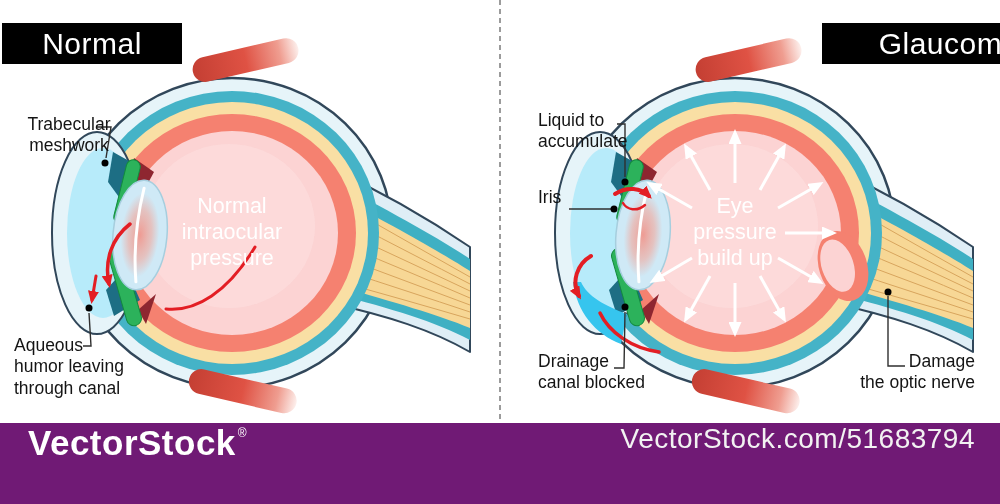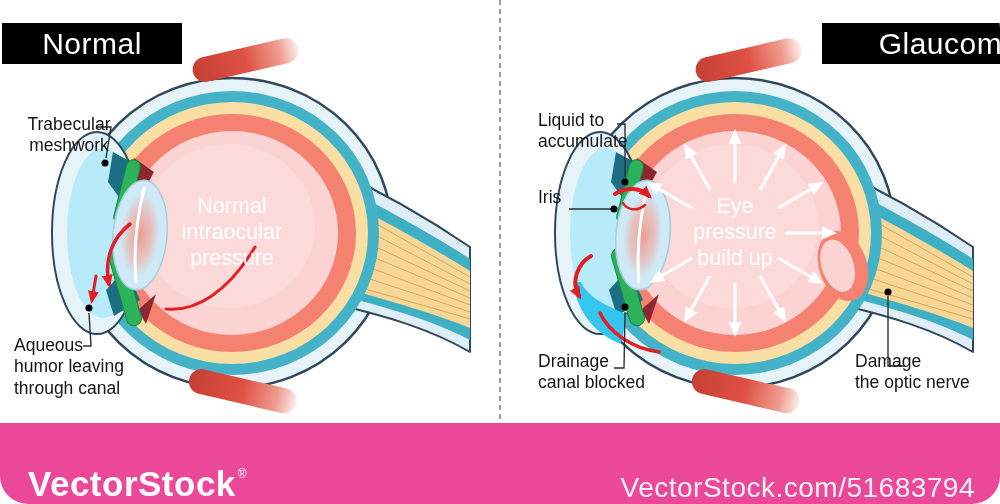--- a/index.html
+++ b/index.html
@@ -1,32 +1,32 @@
 <!DOCTYPE html>
 <html><head>
 <meta charset="utf-8">
 <style>
   html,body{margin:0;padding:0;background:#fff;}
   .stage{position:relative;width:1000px;height:504px;background:#fff;overflow:hidden;
-         font-family:"Liberation Sans", sans-serif;border-radius:28px;}
+         font-family:"Liberation Sans", sans-serif;}
   .panel{position:absolute;top:0;width:497px;height:423px;}
   .panel.left{left:0;}
   .panel.right{left:503px;}
   .eye-svg{position:absolute;left:0;top:0;}
   .titlebox{position:absolute;top:23px;height:41px;background:#000;color:#fff;
             display:flex;align-items:center;justify-content:center;
             font-size:30px;letter-spacing:.5px;}
   .label{position:absolute;color:#141414;font-size:17.5px;line-height:1.22;
          white-space:pre-line;}
-  .label.right-align{text-align:left;}
+  .label.right-align{text-align:right;}
   .center-label{position:absolute;color:#fff;font-size:21.5px;line-height:1.2;
                 text-align:center;white-space:pre-line;}
   .divider{position:absolute;left:497px;top:0;width:6px;height:423px;}
-  .bottombar{position:absolute;left:0;top:423px;width:1000px;height:81px;background:#ec4899;
-             display:flex;align-items:flex-end;justify-content:space-between;}
+  .bottombar{position:absolute;left:0;top:423px;width:1000px;height:81px;background:#701a75;
+             display:flex;align-items:flex-start;justify-content:space-between;}
   .vs-logo{color:#fff;font-size:35px;font-weight:bold;margin-left:28px;letter-spacing:.5px;}
   .vs-logo sup{font-size:12px;font-weight:normal;vertical-align:18px;margin-left:2px;}
   .vs-url{color:#f2f2f2;font-size:28px;margin-right:25px;letter-spacing:.5px;}
 </style>
 </head>
 <body>
 
 <div class="stage">
 
   <div class="panel left">

